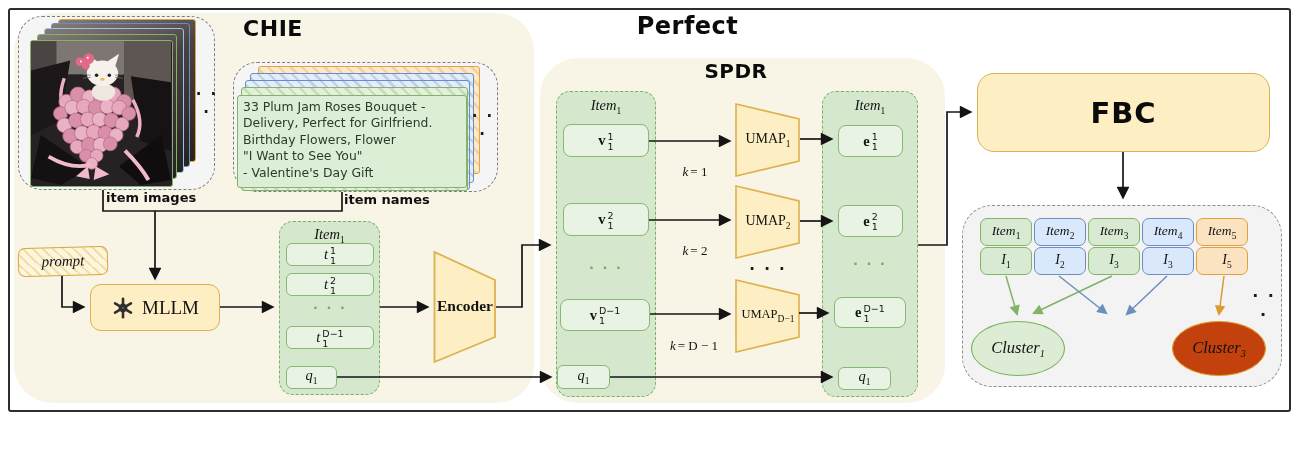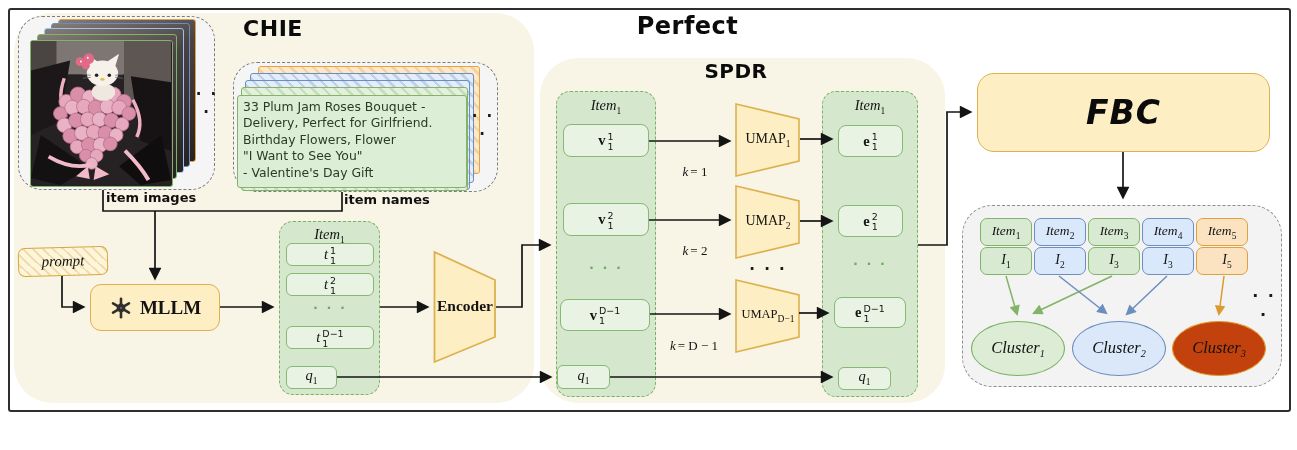--- a/index.html
+++ b/index.html
@@ -164,21 +164,21 @@
       <g fill="#2f2f2f">
         <rect x="10.7" y="1.5" width="2.6" height="10" rx="1.3"></rect>
         <rect x="10.7" y="1.5" width="2.6" height="10" rx="1.3" transform="rotate(60 12 12)"></rect>
         <rect x="10.7" y="1.5" width="2.6" height="10" rx="1.3" transform="rotate(120 12 12)"></rect>
         <rect x="10.7" y="1.5" width="2.6" height="10" rx="1.3" transform="rotate(180 12 12)"></rect>
         <rect x="10.7" y="1.5" width="2.6" height="10" rx="1.3" transform="rotate(240 12 12)"></rect>
         <rect x="10.7" y="1.5" width="2.6" height="10" rx="1.3" transform="rotate(300 12 12)"></rect>
         <circle cx="12" cy="12" r="3.4" fill="none" stroke="#2f2f2f" stroke-width="2"></circle>
       </g>
     </svg>
-    <span class="mupright" style="font-size:19px;font-weight:bold;">MLLM</span>
+    <span class="mupright" style="font-size:19px;font-weight:normal;">MLLM</span>
   </div>
 
   <div class="gc" style="left:279px;top:221px;width:101px;height:174px;"></div>
   <div class="abs mser" style="left:279px;top:226px;width:101px;font-size:14.5px;text-align:center;">
     <span>Item</span><sub class="subn">1</sub>
   </div>
   <div class="gb" style="left:286px;top:243px;width:88px;height:23px;">
     <span class="mser bb">t</span>
       <span class="stack">
         <span>1</span>
@@ -293,21 +293,21 @@
       <span class="stack">
         <span>D−1</span>
         <span>1</span>
       </span>
   </div>
   <div class="gb" style="left:838px;top:367px;width:53px;height:23px;">
     <span class="mser bb"><span>q</span><sub class="subn">1</sub></span>
   </div>
 
   <div class="ybox" style="left:977px;top:73px;width:293px;height:79px;border-radius:17px;">
-    <span class="title" style="font-size:33px;letter-spacing:1px;font-style:italic;">FBC</span>
+    <span class="title" style="font-size:29px;letter-spacing:1px;">FBC</span>
   </div>
 
   <div class="abs" style="left:962px;top:205px;width:320px;height:182px;background:#f3f3f3;border:1.7px dashed #8f8f8f;border-radius:30px;box-sizing:border-box;"></div>
 
   <div class="cell green" style="left:980px;top:218px;">
     <span class="mser" style="font-size:13.5px;"><span>Item</span><sub class="subn">1</sub></span>
   </div>
   <div class="cell blue" style="left:1034px;top:218px;">
     <span class="mser" style="font-size:13.5px;"><span>Item</span><sub class="subn">2</sub></span>
   </div>
@@ -334,23 +334,20 @@
     <span class="mser" style="font-size:14px;"><span>I</span><sub class="subn">3</sub></span>
   </div>
   <div class="cell orange" style="left:1196px;top:247px;">
     <span class="mser" style="font-size:14px;margin-left:10px;"><span>I</span><sub class="subn">5</sub></span>
   </div>
 
   <div class="abs dots-black" style="left:1246px;top:286px;width:36px;font-size:16px;">· · ·</div>
 
   <div class="cl-ellipse green" style="left:971px;top:321px;">
     <span class="mser" style="font-size:16.5px;"><span>Cluster</span><sub class="subi">1</sub></span>
-  </div>
-  <div class="cl-ellipse blue" style="left:1072px;top:321px;">
-    <span class="mser" style="font-size:16.5px;"><span>Cluster</span><sub class="subi">2</sub></span>
   </div>
   <div class="cl-ellipse orange" style="left:1172px;top:321px;">
     <span class="mser" style="font-size:16.5px;"><span>Cluster</span><sub class="subi">3</sub></span>
   </div>
 
   <svg class="abs" style="left:0;top:0;pointer-events:none;" width="1297" height="450">
     <defs>
       <marker id="mB" viewBox="0 0 10 10" refX="8" refY="5" markerWidth="8.5" markerHeight="7.5" orient="auto-start-reverse">
           <path d="M0,0 L10,5 L0,10 z" fill="#141414"></path>
         </marker>

